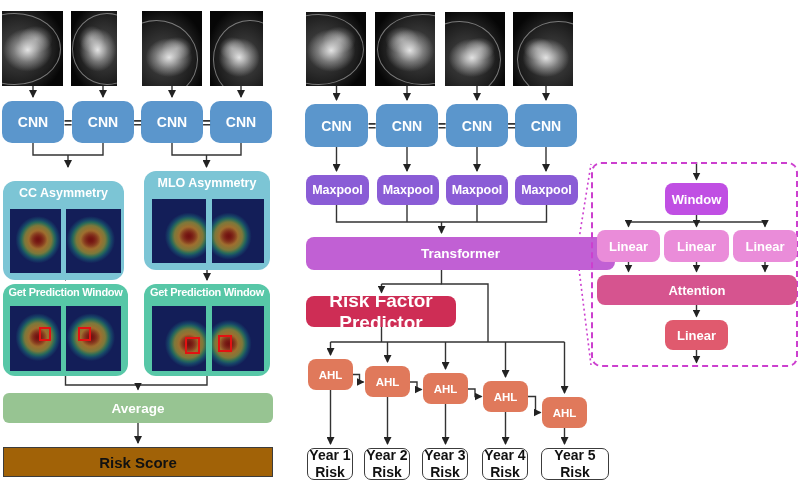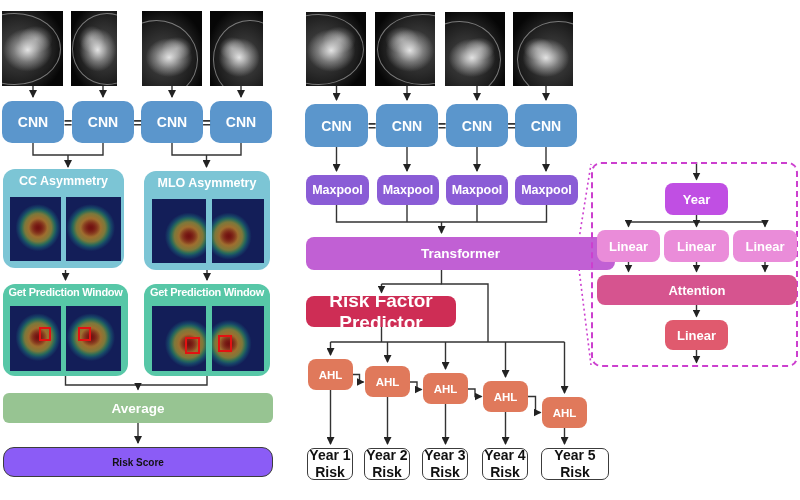--- a/index.html
+++ b/index.html
@@ -9,21 +9,21 @@
   .blk{position:absolute;display:flex;align-items:center;justify-content:center;
        color:#fff;font-weight:bold;box-sizing:border-box;text-align:center;}
   .cnn{background:#5b96cc;border-radius:10px;font-size:14px;}
   .eq{position:absolute;color:#333;font-weight:bold;font-size:14px;width:10px;text-align:center;}
   .asym{background:#7cc5d5;border-radius:12px;}
   .gpw{background:#57c7a7;border-radius:12px;}
   .panel-title{position:absolute;left:0;width:100%;text-align:center;color:#fff;font-weight:bold;}
   .asym .panel-title{top:5px;font-size:12.5px;}
   .gpw .panel-title{top:2px;font-size:11px;letter-spacing:-0.3px;}
   .avg{background:#97c492;border-radius:6px;font-size:13.5px;}
-  .outbox{background:#8b5cf6;border:1.5px solid #3c3c3c;border-radius:11px;color:#111;font-size:10px;}
+  .outbox{background:#a16207;border:1.5px solid #3c3c3c;border-radius:0;color:#111;font-size:15px;}
   .mp{background:#8a5cd6;border-radius:8px;font-size:12.5px;}
   .trf{background:#c160d4;border-radius:8px;font-size:13.5px;}
   .rfp{background:#ce2d55;border-radius:8px;font-size:19px;}
   .ahl{background:#e0795b;border-radius:8px;font-size:11.5px;}
   .year{background:#fff;border:1.5px solid #3c3c3c;border-radius:7px;color:#111;
         font-size:14px;line-height:1.25;flex-direction:column;font-weight:bold;}
   .split{background:#c04fe3;border-radius:8px;font-size:13px;}
   .lin{background:#ea8cd9;border-radius:8px;font-size:13px;}
   .att{background:#d6548f;border-radius:8px;font-size:13px;}
   .lout{background:#e05a6e;border-radius:8px;font-size:13px;}
@@ -156,21 +156,21 @@
     </div>
 
   <div class="blk cnn" style="left:2px;top:101px;width:62px;height:42px">CNN</div>
   <div class="blk cnn" style="left:72px;top:101px;width:62px;height:42px">CNN</div>
   <div class="blk cnn" style="left:141px;top:101px;width:62px;height:42px">CNN</div>
   <div class="blk cnn" style="left:210px;top:101px;width:62px;height:42px">CNN</div>
   <div class="eq" style="left:63px;top:115px">=</div>
   <div class="eq" style="left:132.5px;top:115px">=</div>
   <div class="eq" style="left:201.5px;top:115px">=</div>
 
-  <div class="blk asym" style="left:3px;top:169px;width:121px;height:99px">
+  <div class="blk asym" style="left:3px;top:181px;width:121px;height:99px">
     <div class="panel-title">CC Asymmetry</div>
     <div class="heat" style="left:7px;top:28px;width:51px;height:64px;--cx:55%;--cy:48%">
         <i></i>
       </div>
     <div class="heat" style="left:63px;top:28px;width:55px;height:64px;--cx:45%;--cy:48%">
         <i></i>
       </div>
   </div>
   <div class="blk asym" style="left:144px;top:171px;width:126px;height:99px">
     <div class="panel-title">MLO Asymmetry</div>
@@ -262,20 +262,20 @@
   <div class="blk year" style="left:482px;top:448px;width:46px;height:32px">
     <span>Year 4</span>
     <span>Risk</span>
     </div>
   <div class="blk year" style="left:541px;top:448px;width:68px;height:32px">
     <span>Year 5</span>
     <span>Risk</span>
     </div>
 
   <div class="detailbox" style="left:591px;top:162px;width:207px;height:205px"></div>
-  <div class="blk split" style="left:665px;top:183px;width:63px;height:32px">Year</div>
+  <div class="blk split" style="left:665px;top:183px;width:63px;height:32px">Window</div>
   <div class="blk lin" style="left:597px;top:230px;width:63px;height:32px">Linear</div>
   <div class="blk lin" style="left:664px;top:230px;width:65px;height:32px">Linear</div>
   <div class="blk lin" style="left:733px;top:230px;width:64px;height:32px">Linear</div>
   <div class="blk att" style="left:597px;top:275px;width:200px;height:30px">Attention</div>
   <div class="blk lout" style="left:665px;top:320px;width:63px;height:30px">Linear</div>
 
 </div>
 
 </body></html>

